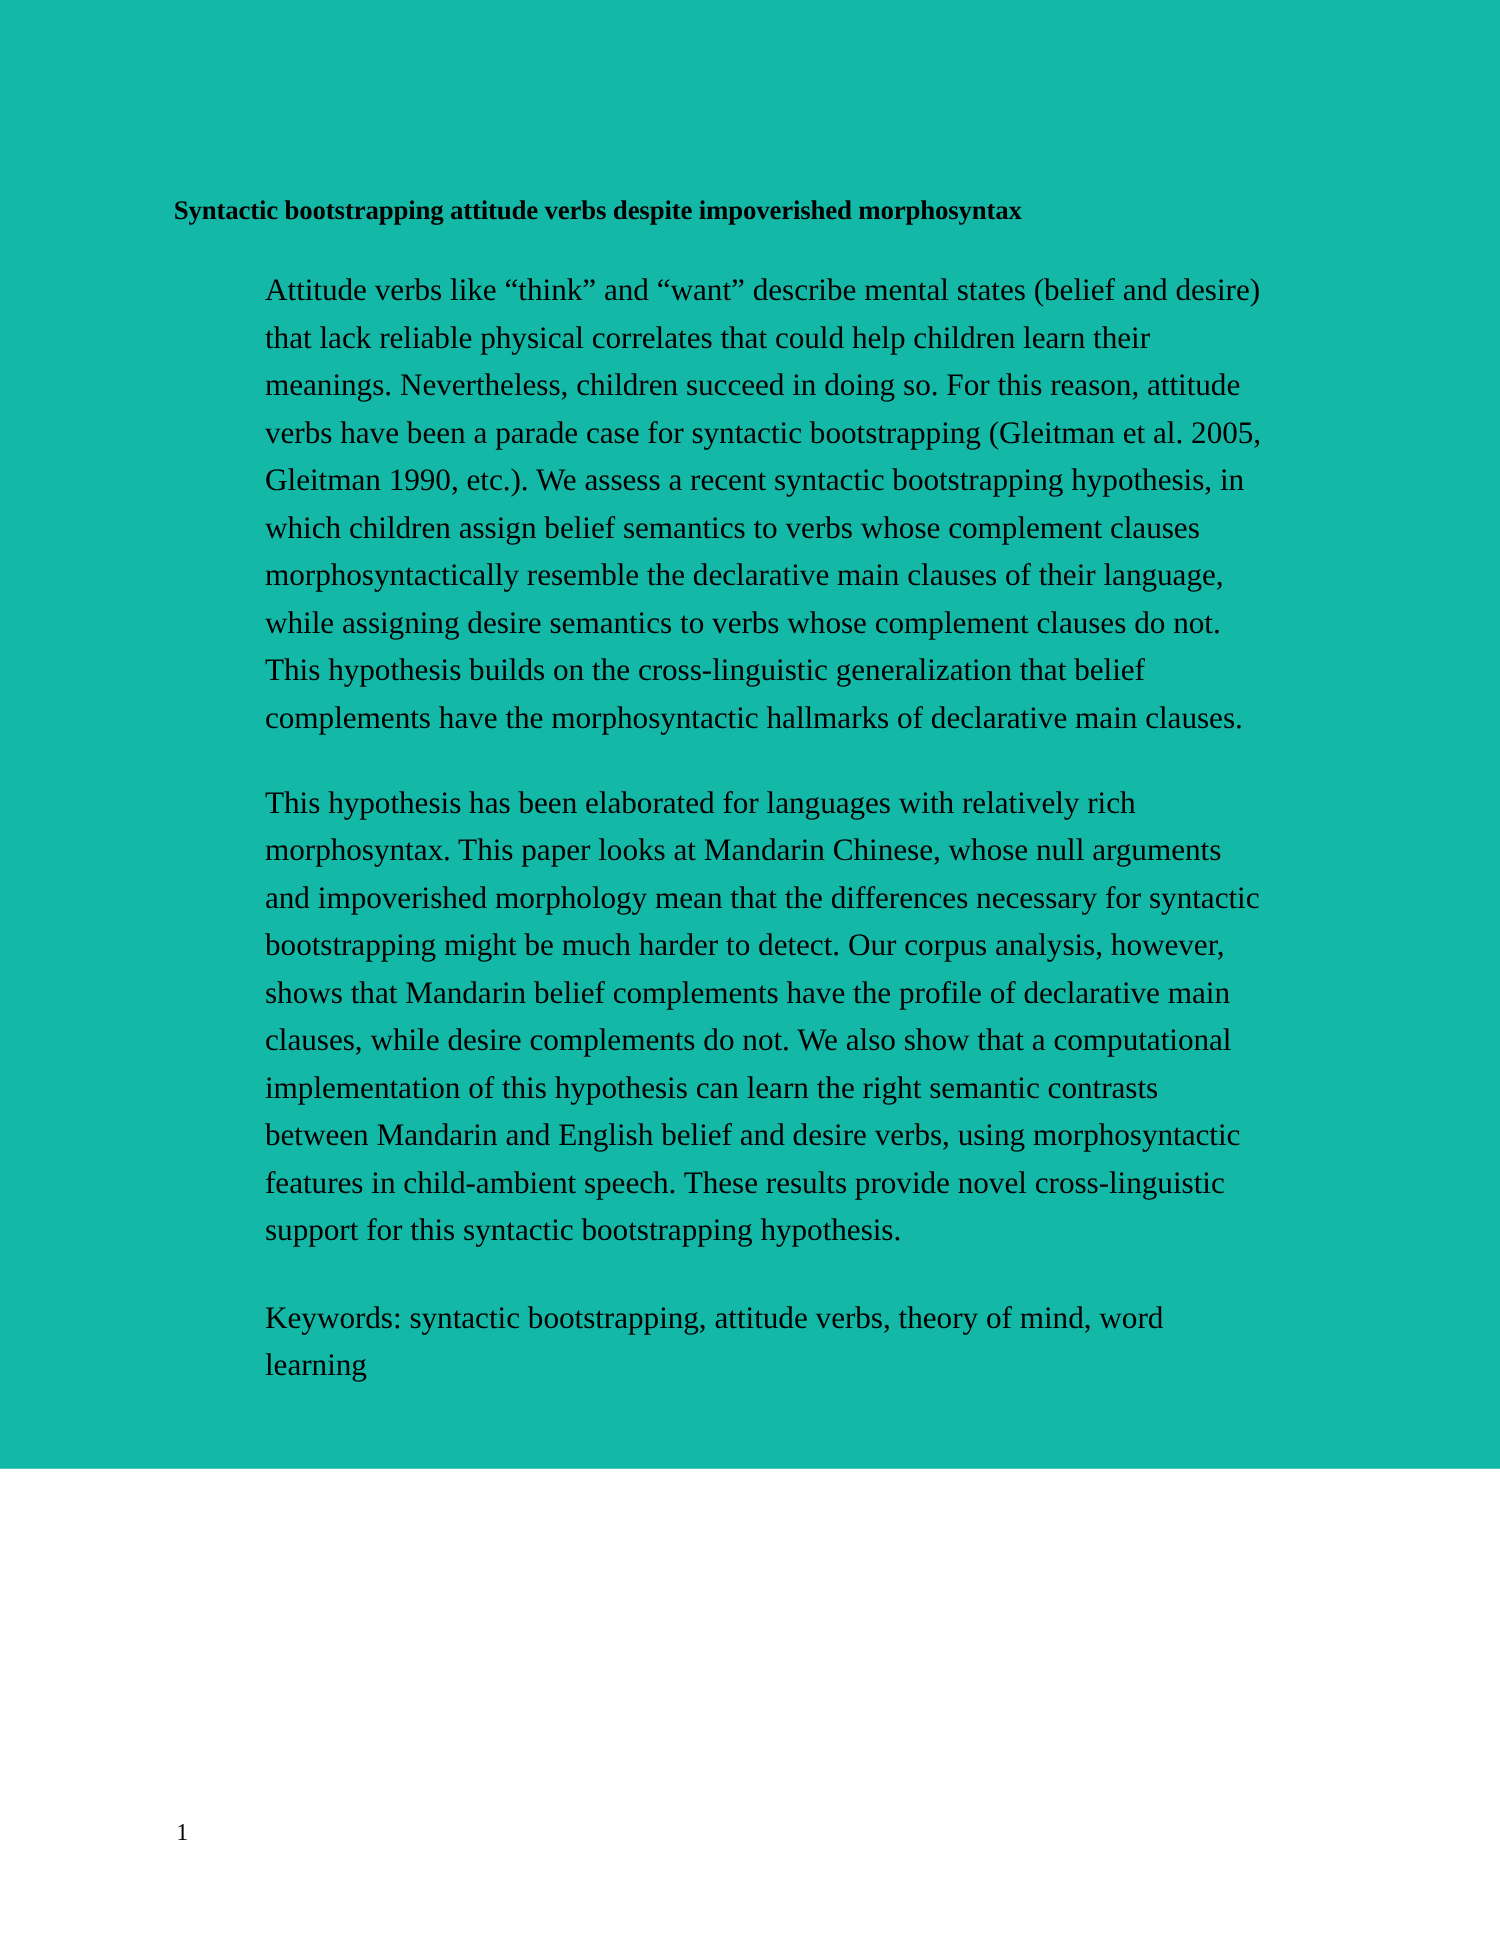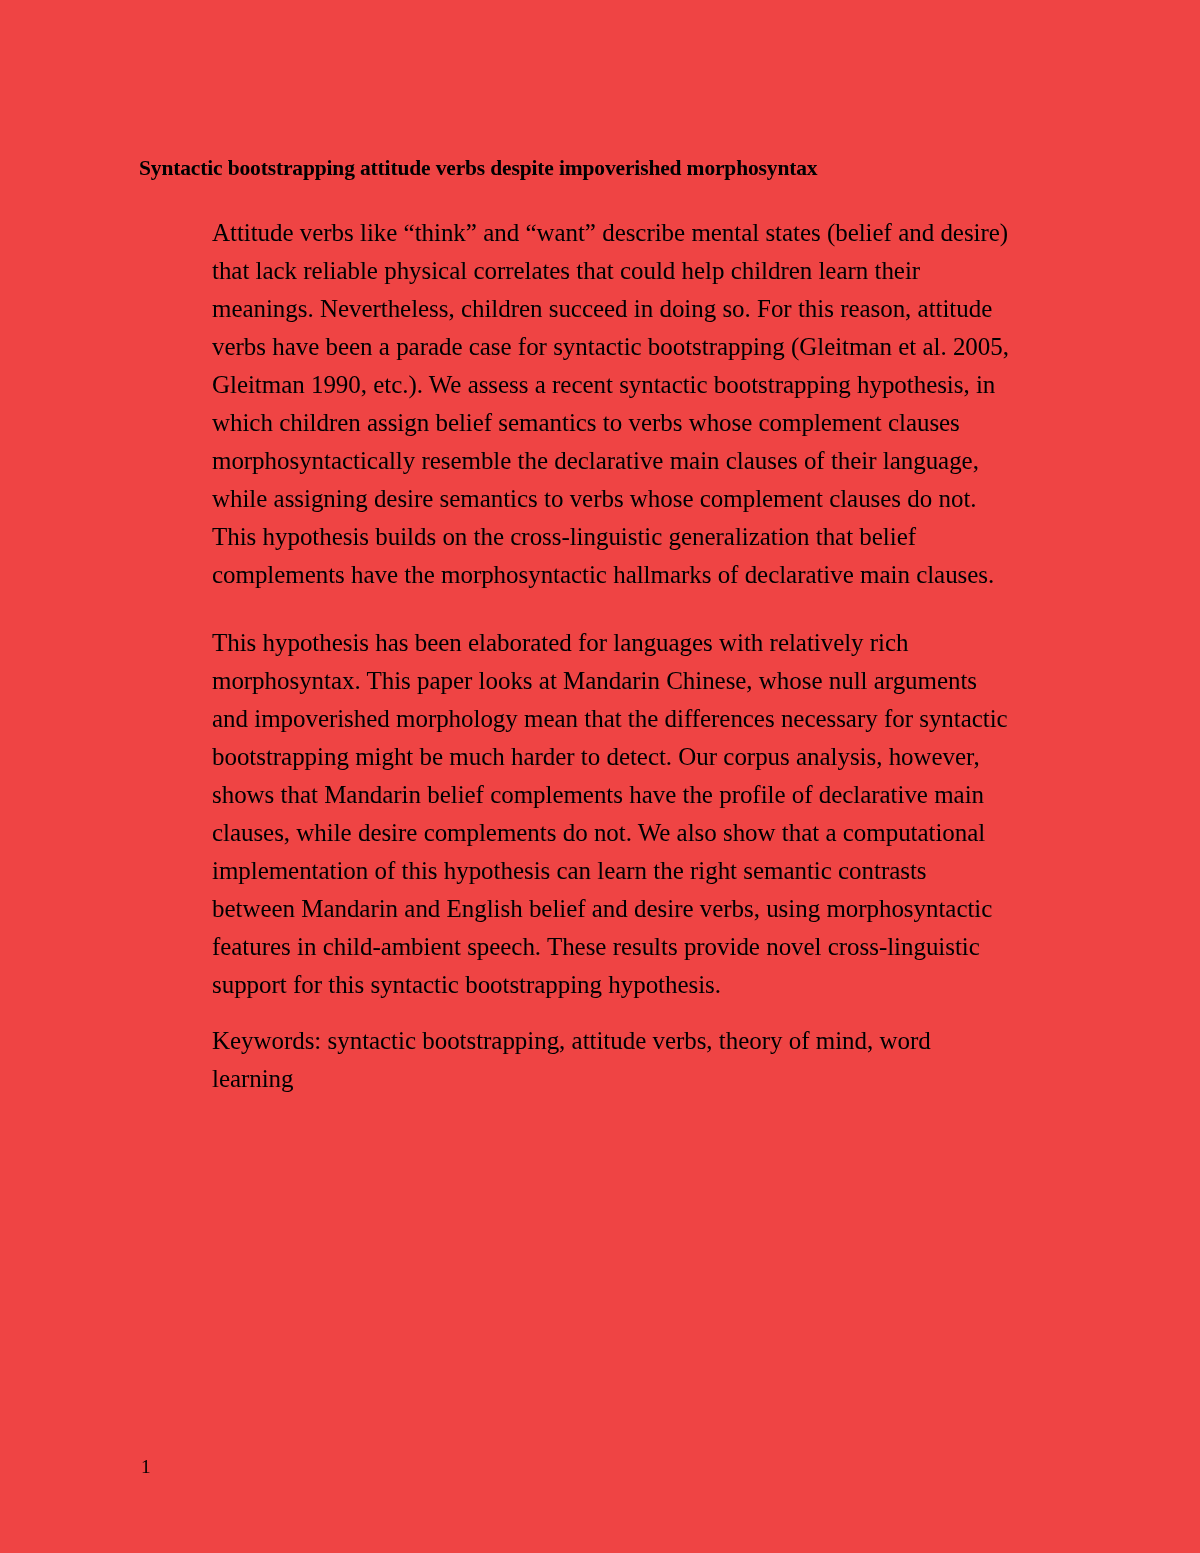--- a/index.html
+++ b/index.html
@@ -15,22 +15,22 @@
     color: #000000;
     overflow: hidden;
     -webkit-font-smoothing: antialiased;
   }
 
   .page {
     position: absolute;
     top: 0;
     left: 0;
     width: 1200px;
-    height: 1553px;
-    background: #ef4444;
+    height: 1175px;
+    background: #14b8a6;
   }
 
   
   .doc-title {
     position: absolute;
     left: 139px;
     top: 139px;
     width: 900px;
     font-size: 21.5px;
     font-weight: bold;
@@ -56,21 +56,21 @@
     margin: 0;
     letter-spacing: -0.05px;
     word-spacing: 0.1px;
   }
 
   .para + .para {
     margin-top: 30px;
   }
 
   .para.keywords {
-    margin-top: 18px;
+    margin-top: 32px;
   }
 
   
   .page-number {
     position: absolute;
     left: 141px;
     top: 1455px;
     font-size: 19.3px;
     line-height: 24px;
     color: #000000;

